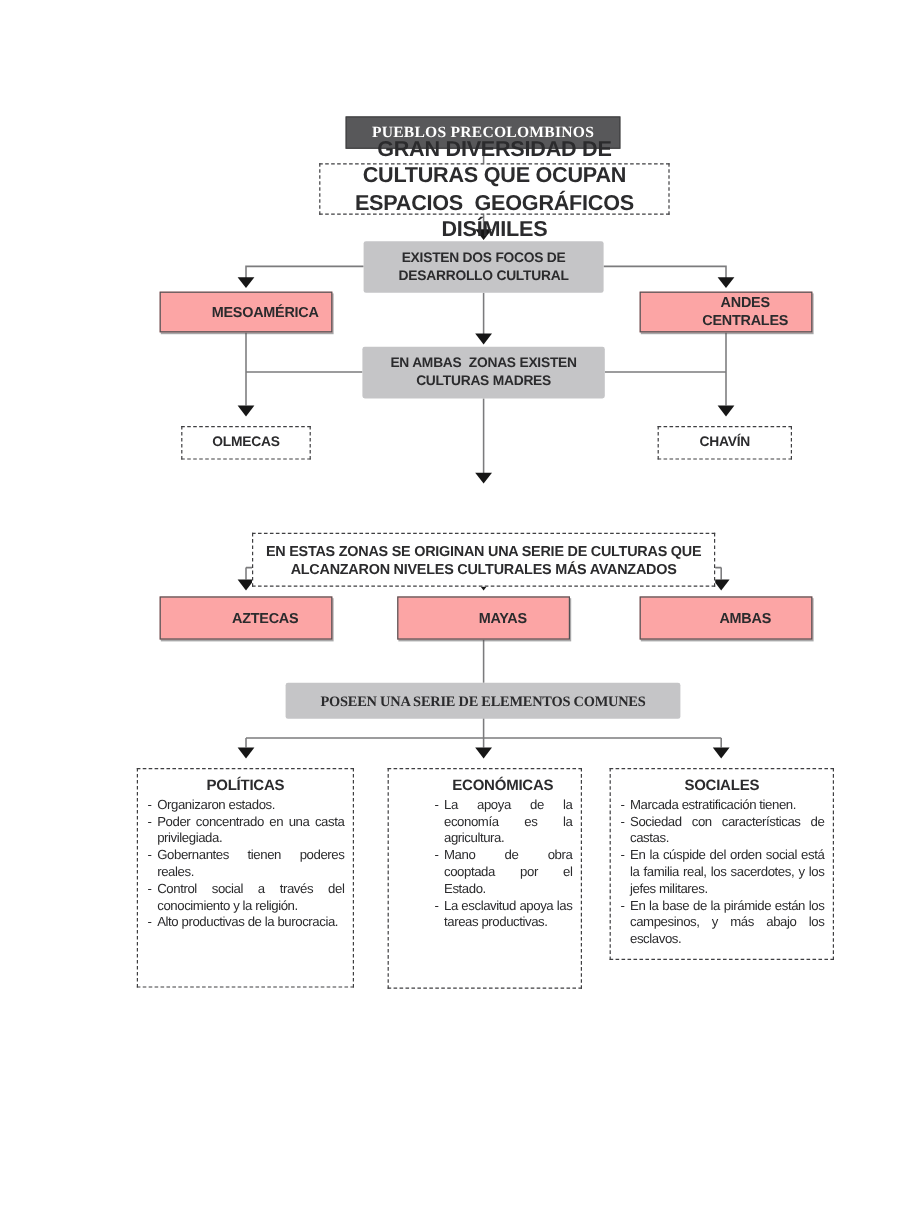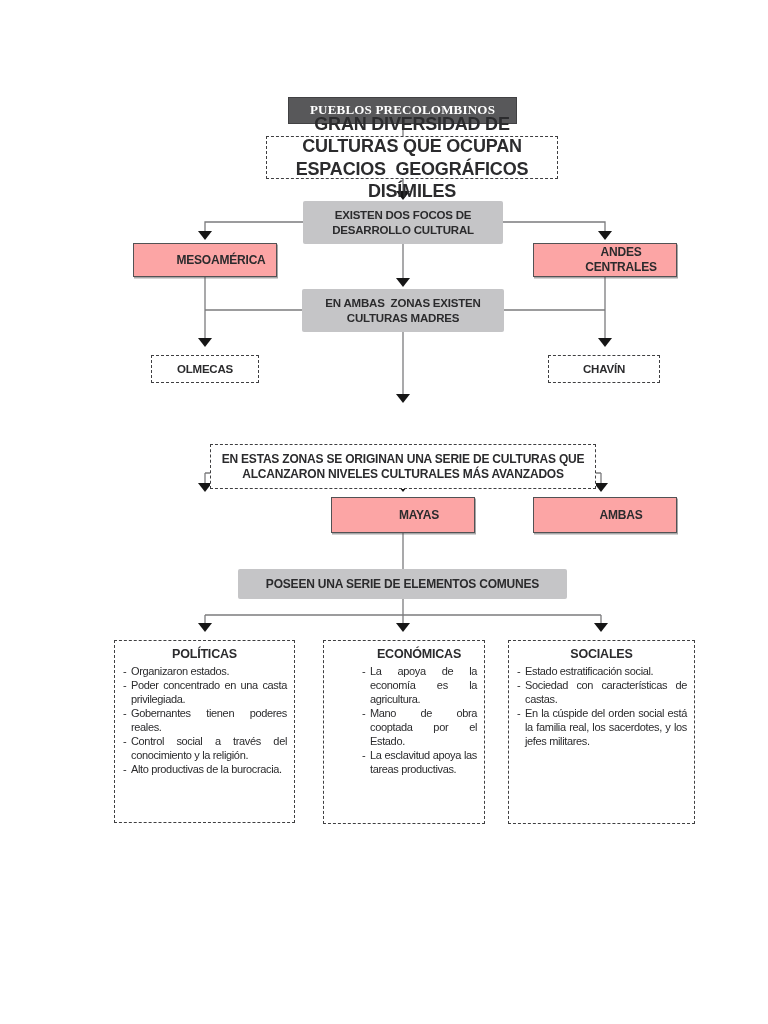--- a/index.html
+++ b/index.html
@@ -125,30 +125,33 @@
 
   <div class="box dashed-node" style="left:548px; top:355px; width:112px; height:28px;">
     <span>CHAVÍN</span>
   </div>
 
   <div class="box dashed-node" style="left:210px; top:408px; width:386px; height:45px; font-size:12px;margin-top:36px;">
     <span>EN ESTAS ZONAS SE ORIGINAN UNA SERIE DE CULTURAS QUE</span>
     <span>ALCANZARON NIVELES CULTURALES MÁS AVANZADOS</span>
   </div>
 
+  <div class="box solid-node" style="left:133px; top:497px; width:144px; height:36px;">
+    <span>AZTECAS</span>
+  </div>
 
   <div class="box solid-node" style="left:331px; top:497px; width:144px; height:36px;">
     <span>MAYAS</span>
   </div>
 
   <div class="box solid-node" style="left:533px; top:497px; width:144px; height:36px;">
     <span>AMBAS</span>
   </div>
 
-  <div class="box rounded-node" style="left:238px; top:569px; width:329px; height:30px; font-size:12px;">
+  <div class="box rounded-node" style="left:238px; top:569px; width:329px; height:30px; font-size:12px;font-family:Liberation Serif, serif;">
     <span>POSEEN UNA SERIE DE ELEMENTOS COMUNES</span>
   </div>
 
   <div class="col" style="left:114px; top:640px; width:181px; height:183px;">
     <h3>POLÍTICAS</h3>
     <ul>
       <li><span>Organizaron estados.</span></li>
       <li><span>Poder concentrado en una casta privilegiada.</span></li>
       <li><span>Gobernantes tienen poderes reales.</span></li>
       <li><span>Control social a través del conocimiento y la religión.</span></li>
@@ -158,22 +161,23 @@
 
   <div class="col" style="left:323px; top:640px; width:162px; height:184px;padding-left:37px;">
     <h3>ECONÓMICAS</h3>
     <ul>
       <li><span>La apoya de la economía es la agricultura.</span></li>
       <li><span>Mano de obra cooptada por el Estado.</span></li>
       <li><span>La esclavitud apoya las tareas productivas.</span></li>
     </ul>
   </div>
 
-  <div class="col" style="left:508px; top:640px; width:187px; height:184px;">
+  <div class="col" style="left:508px; top:640px; width:187px; height:160px;">
     <h3>SOCIALES</h3>
     <ul>
-      <li><span>Estado estratificación social.</span></li>
+      <li><span>Marcada estratificación tienen.</span></li>
       <li><span>Sociedad con características de castas.</span></li>
       <li><span>En la cúspide del orden social está la familia real, los sacerdotes, y los jefes militares.</span></li>
+      <li><span>En la base de la pirámide están los campesinos, y más abajo los esclavos.</span></li>
     </ul>
   </div>
 
 </div>
 
 </body></html>

